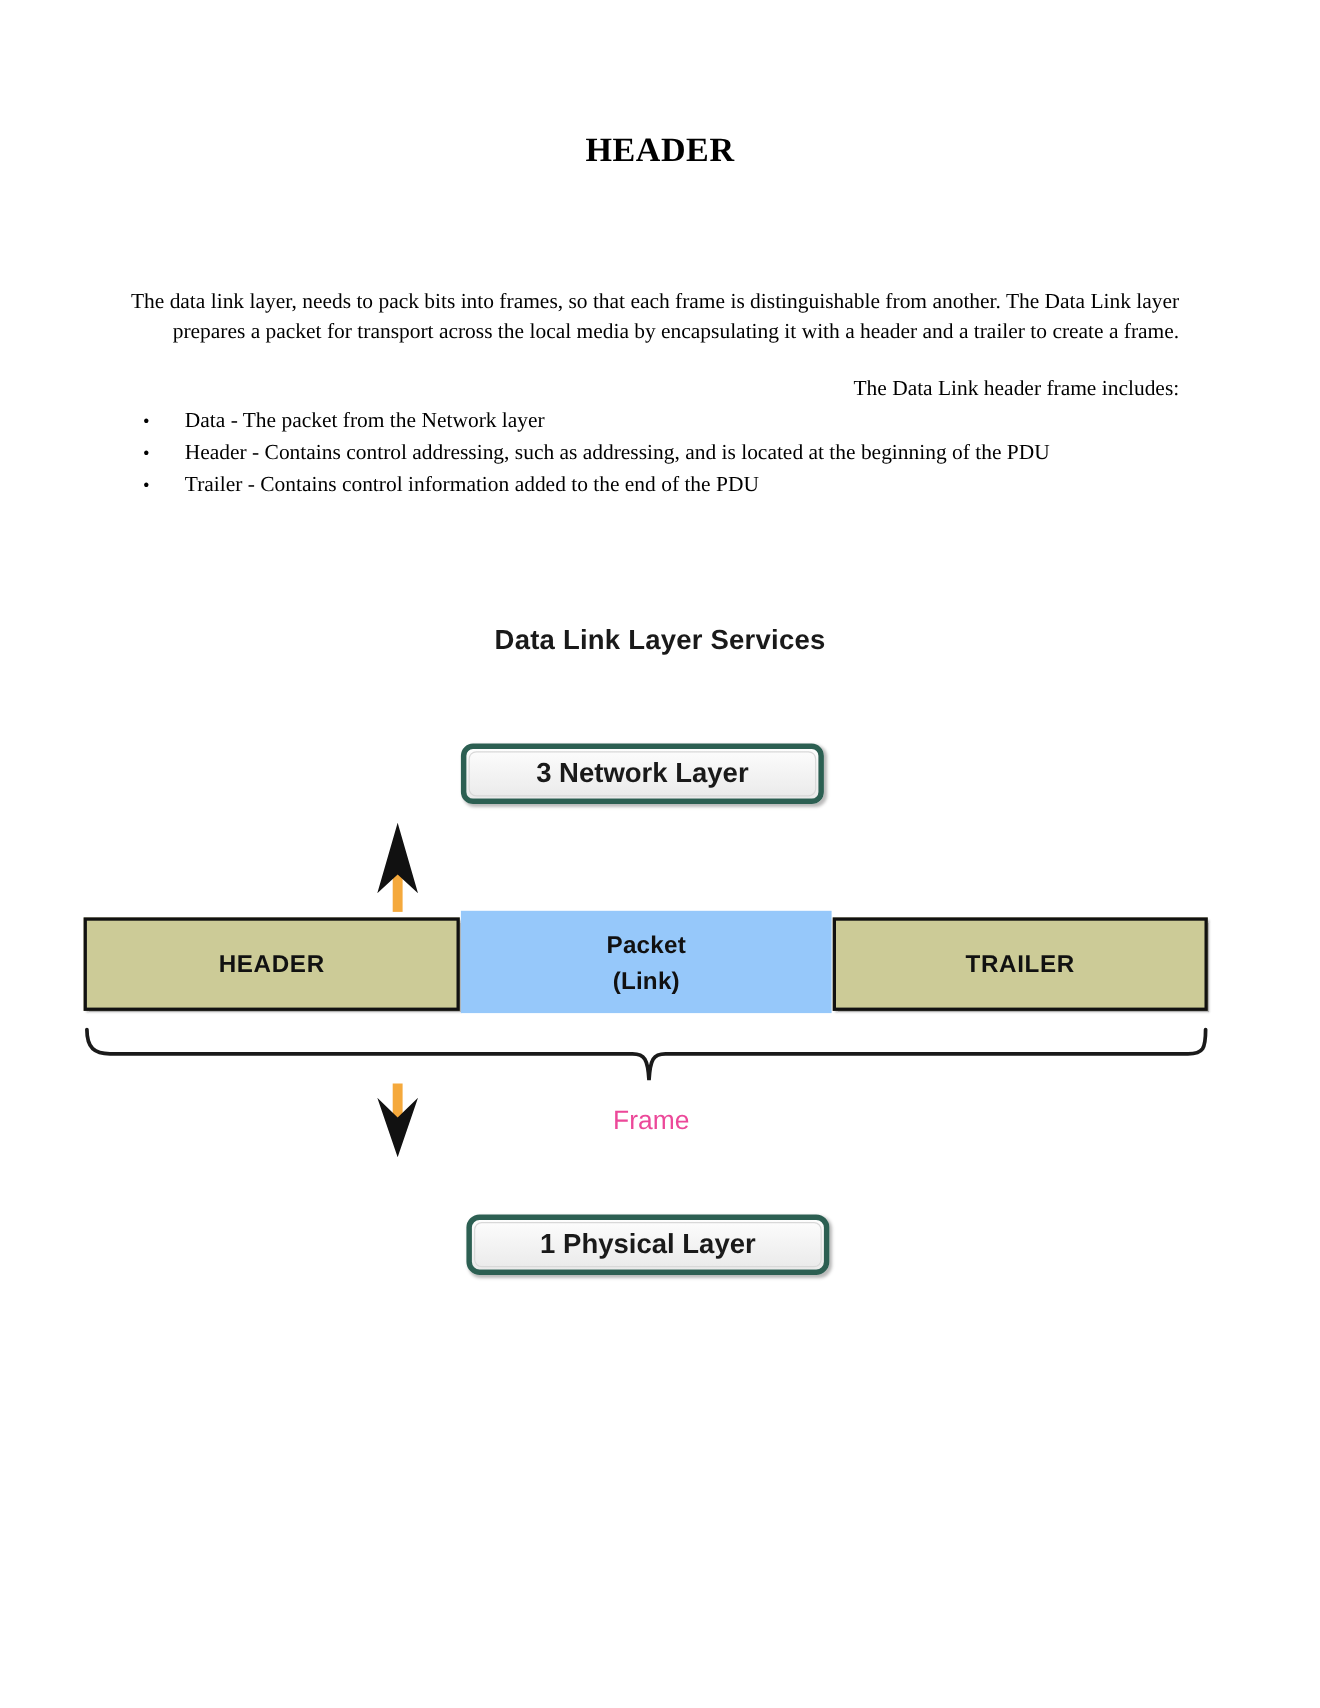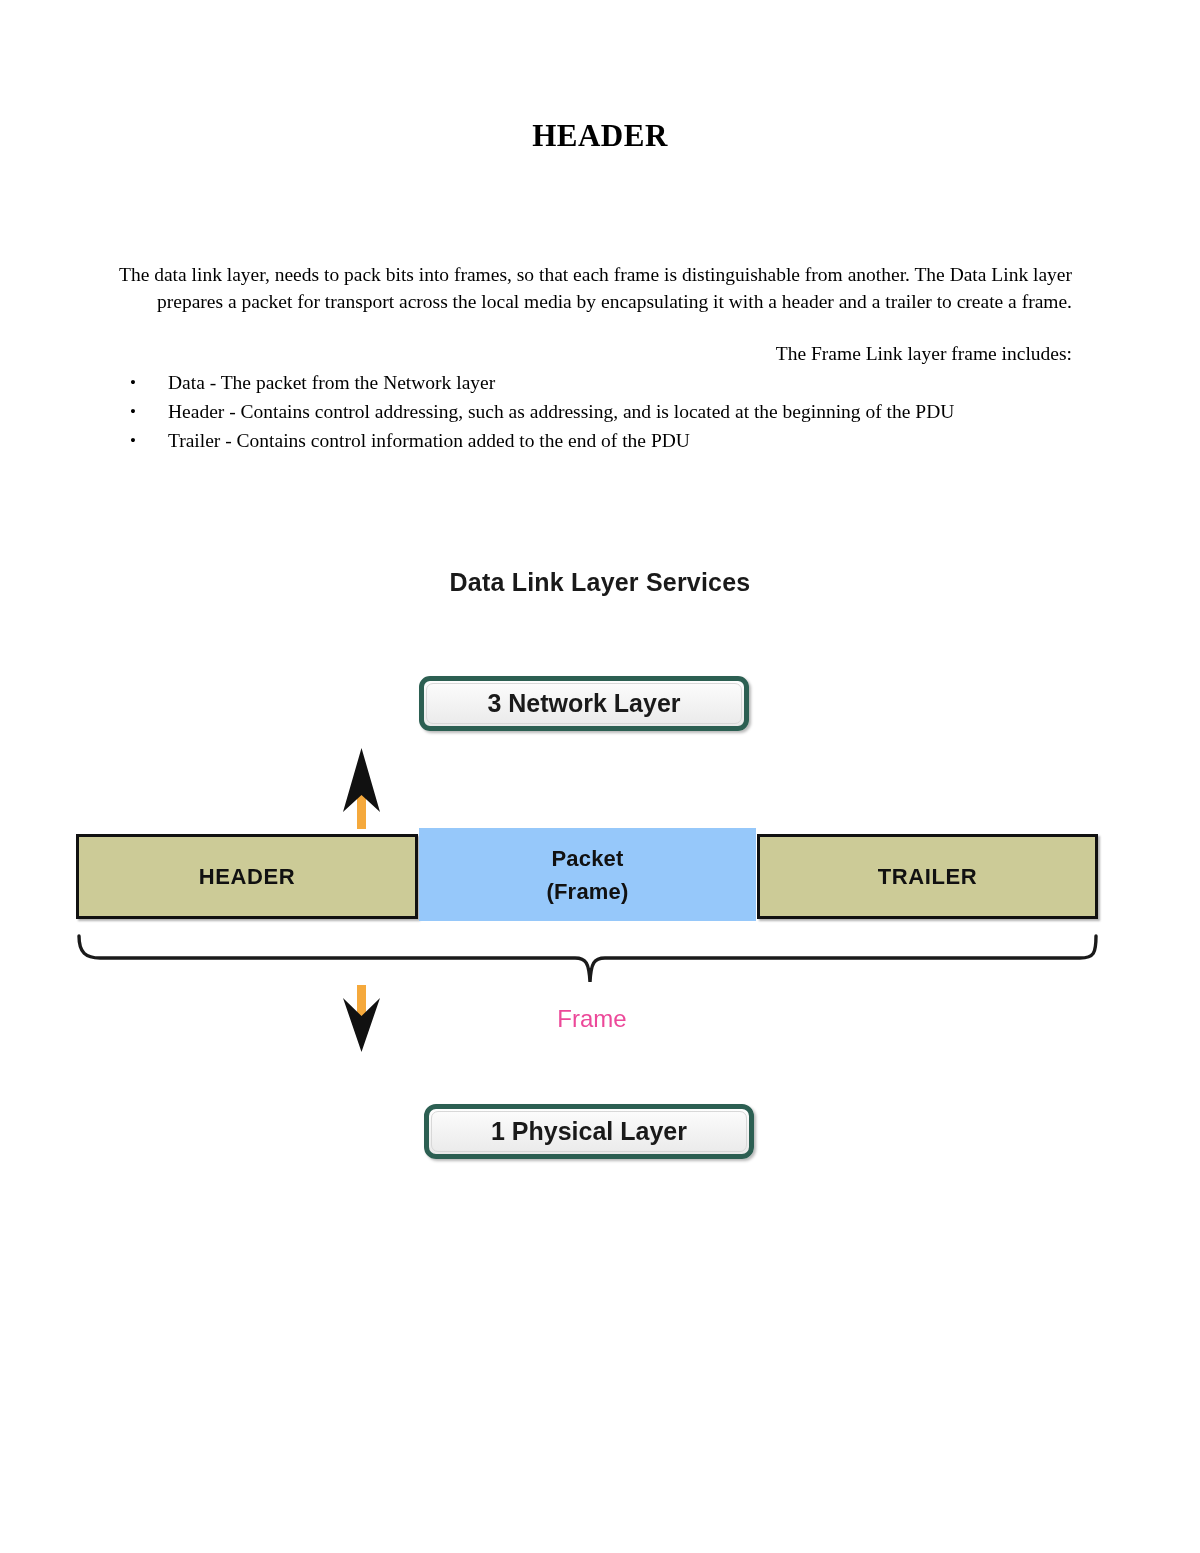--- a/index.html
+++ b/index.html
@@ -189,21 +189,21 @@
   }
 </style>
 </head>
 <body>
 
 <div class="page-title">HEADER</div>
 
 <div class="body-block">
   <p class="para">The data link layer,  needs to pack bits into frames, so that each frame is distinguishable from another. The Data Link layer prepares a packet for transport across the local media by encapsulating it with a header and a trailer to create a frame.</p>
   <div class="para-gap"></div>
-  <p class="para">The Frame Link layer frame includes:</p>
+  <p class="para">The Data Link header frame includes:</p>
 
   <ul class="bullets">
     <li>
       <span class="bullet-dot">•</span>
       <span>Data - The packet from the Network layer</span>
     </li>
     <li>
       <span class="bullet-dot">•</span>
       <span>Header - Contains control addressing, such as addressing, and is located at the beginning of the PDU</span>
     </li>
@@ -222,21 +222,21 @@
     <span class="inner-line"></span>
     <span>3 Network Layer</span>
   </div>
 
   <div class="frame-seg" id="frame-header">
     <span>HEADER</span>
   </div>
 
   <div class="frame-seg" id="frame-packet">
     <span>Packet</span>
-    <span>(Frame)</span>
+    <span>(Link)</span>
   </div>
 
   <div class="frame-seg" id="frame-trailer">
     <span>TRAILER</span>
   </div>
 
   <div class="frame-label">
     <span>Frame</span>
   </div>
 

